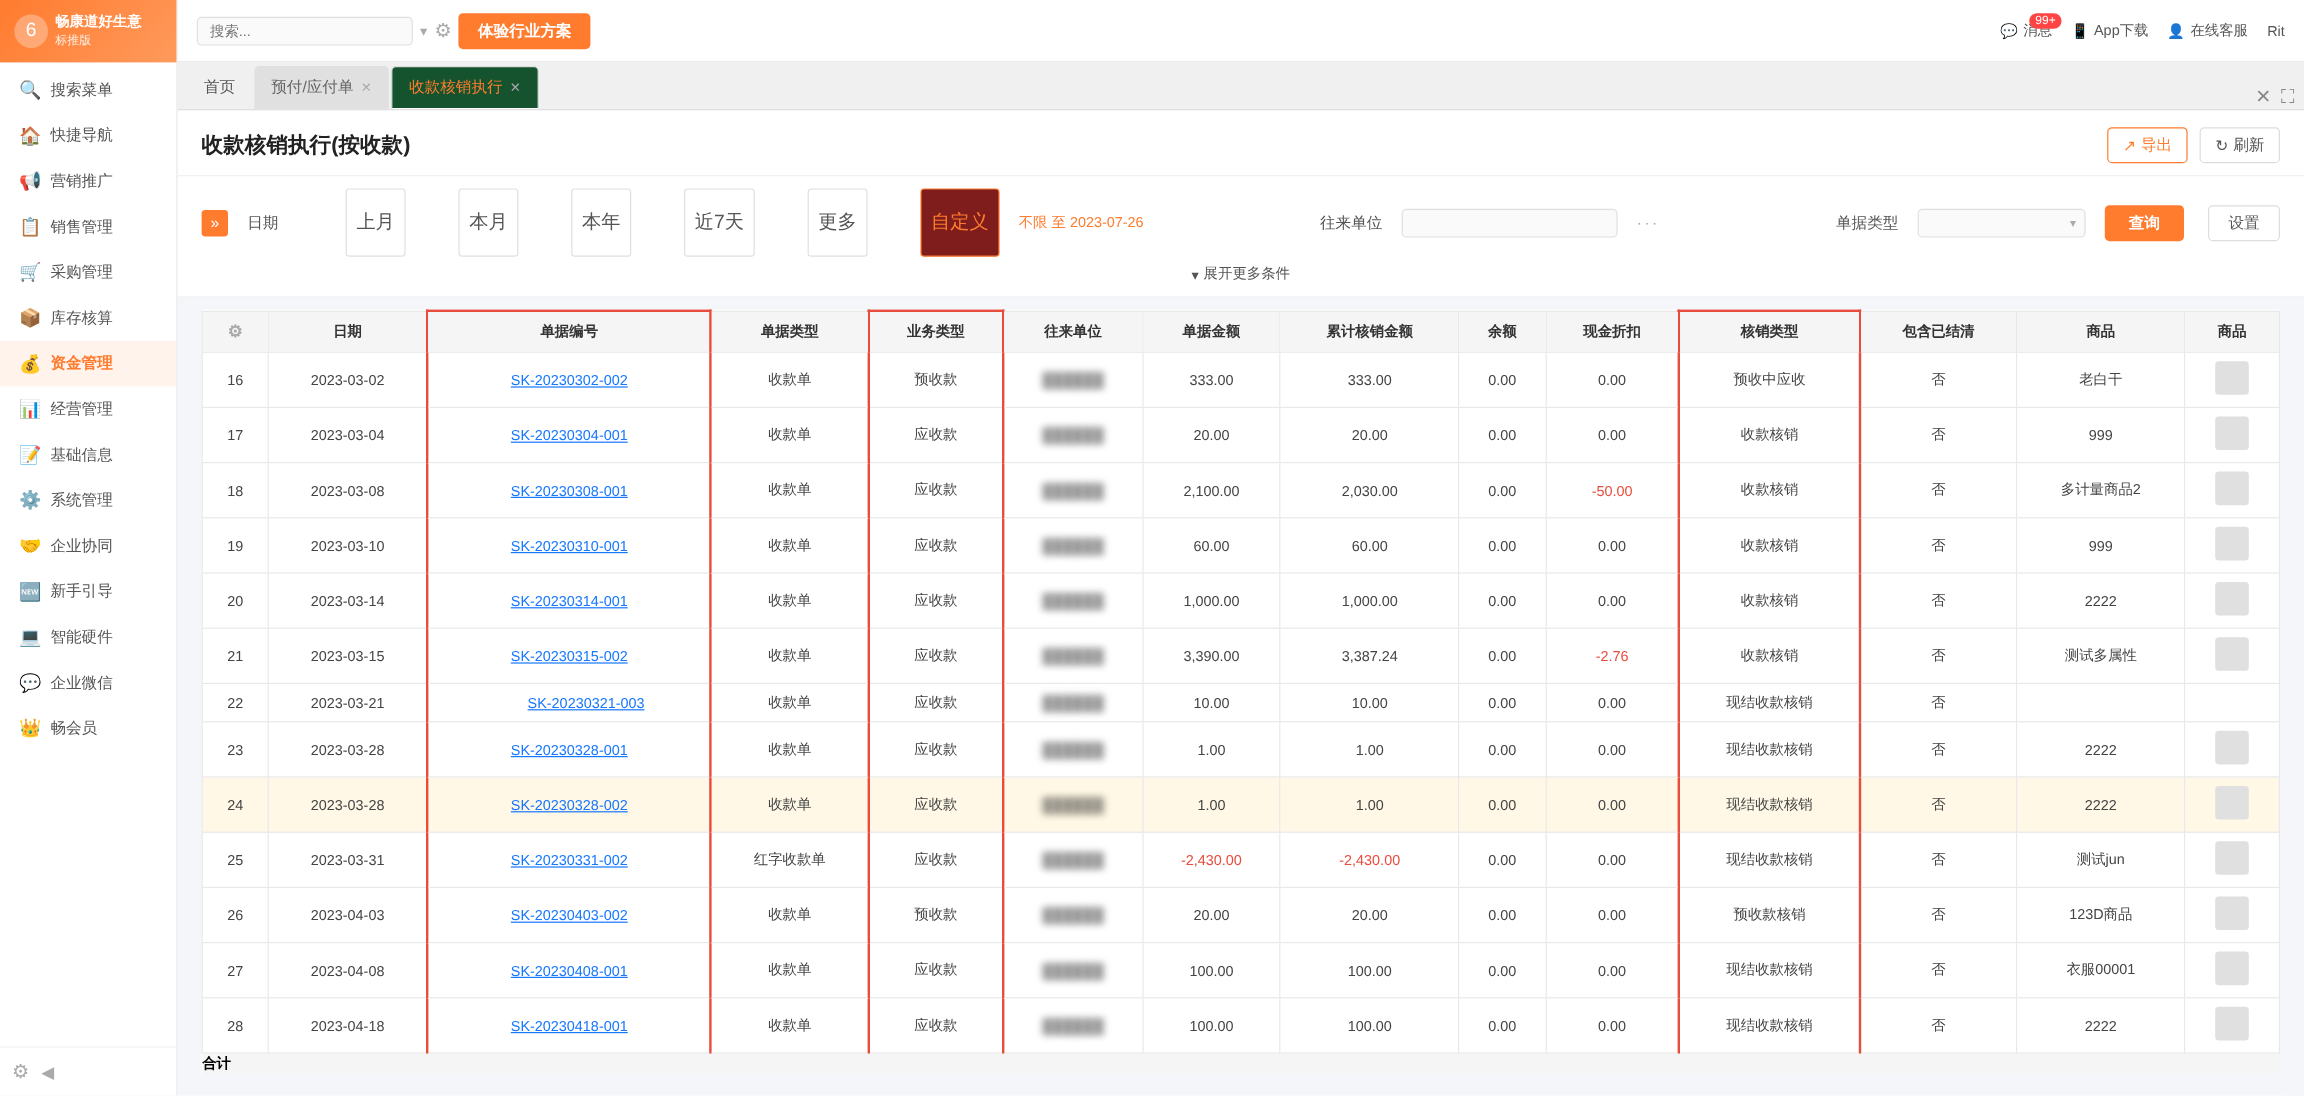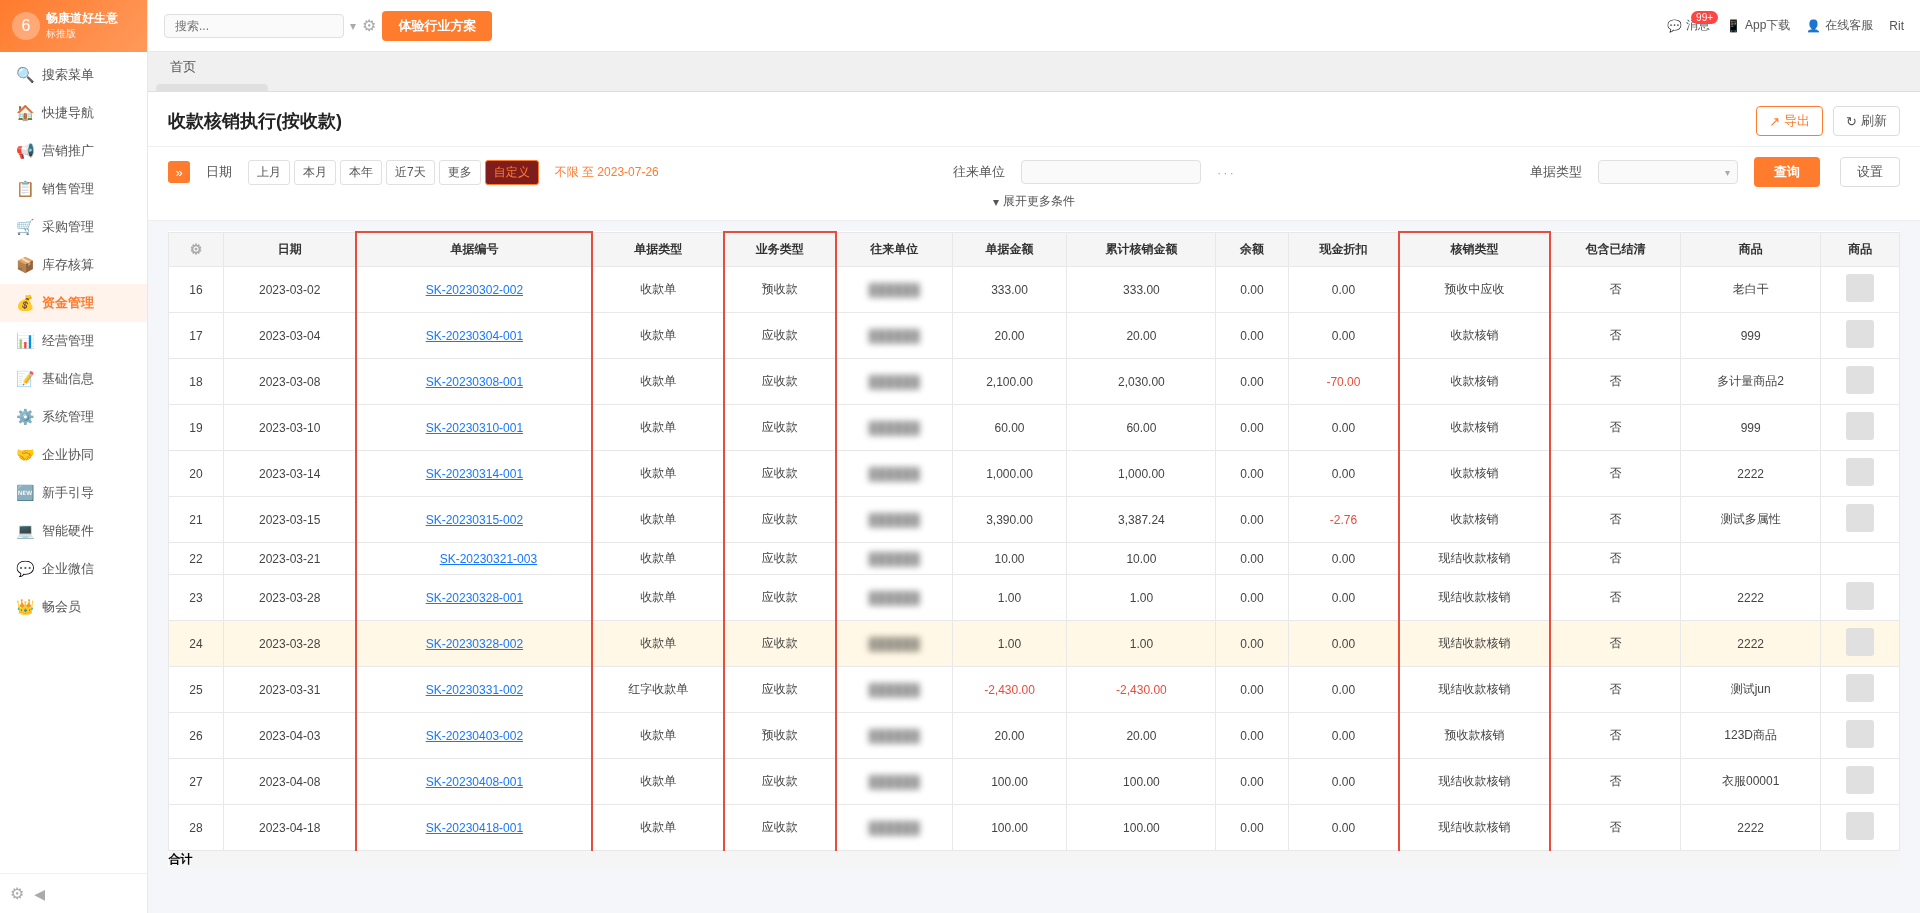--- a/index.html
+++ b/index.html
@@ -26,43 +26,43 @@
     .topbar-input { border: 1px solid #e0e0e0; border-radius: 4px; padding: 4px 10px; font-size: 12px; color: #999; width: 180px; background: #fafafa; }
     .topbar-chevron { color: #aaa; font-size: 12px; cursor: pointer; }
     .topbar-gear { color: #aaa; font-size: 16px; cursor: pointer; }
     .topbar-solution-btn { background: #ff7b2e; color: white; border: none; padding: 6px 16px; border-radius: 4px; cursor: pointer; font-size: 13px; font-weight: bold; }
     .topbar-right { display: flex; align-items: center; gap: 16px; margin-left: auto; }
     .topbar-badge-wrap { position: relative; display: flex; align-items: center; gap: 4px; color: #555; font-size: 12px; cursor: pointer; }
     .topbar-badge { background: #ff4444; color: white; border-radius: 10px; padding: 1px 5px; font-size: 10px; position: absolute; top: -6px; right: -8px; }
     .topbar-right-item { display: flex; align-items: center; gap: 4px; color: #555; font-size: 12px; cursor: pointer; }
 
     
-    .tabs-bar { height: 40px; background: #f0f0f0; display: flex; align-items: flex-start; border-bottom: 1px solid #ddd; padding: 0 8px; gap: 2px; flex-direction: column; }
+    .tabs-bar { height: 40px; background: #f0f0f0; display: flex; align-items: flex-end; border-bottom: 1px solid #ddd; padding: 0 8px; gap: 2px; }
     .tab { display: flex; align-items: center; gap: 6px; padding: 6px 14px; border-radius: 4px 4px 0 0; font-size: 13px; cursor: pointer; background: #e0e0e0; color: #666; height: 36px; }
-    .tab.active { background: #000000; color: #ff7b2e; font-weight: 500; border: 1px solid #ddd; border-bottom: 1px solid #fff; }
+    .tab.active { background: #14532d; color: #ff7b2e; font-weight: 500; border: 1px solid #ddd; border-bottom: 1px solid #fff; }
     .tab-home { background: transparent; color: #555; }
     .tab-close { font-size: 11px; color: #aaa; cursor: pointer; }
     .tabs-right { margin-left: auto; display: flex; gap: 8px; align-items: center; }
     .tabs-action { color: #888; font-size: 16px; cursor: pointer; }
 
     
     .page { flex: 1; overflow: hidden; display: flex; flex-direction: column; background: #f5f6fa; }
     .page-header { padding: 14px 20px 10px; background: #fff; border-bottom: 1px solid #eee; display: flex; align-items: center; justify-content: space-between; }
     .page-title { font-size: 18px; font-weight: bold; color: #222; }
     .page-header-actions { display: flex; gap: 10px; }
     .btn-export { display: flex; align-items: center; gap: 4px; color: #ff7b2e; border: 1px solid #ff7b2e; background: #fff; padding: 5px 12px; border-radius: 4px; cursor: pointer; font-size: 13px; }
     .btn-refresh { display: flex; align-items: center; gap: 4px; color: #555; border: 1px solid #ddd; background: #fff; padding: 5px 12px; border-radius: 4px; cursor: pointer; font-size: 13px; }
 
     
     .filter-area { background: #fff; padding: 10px 20px; border-bottom: 1px solid #eee; }
     .filter-row { display: flex; align-items: center; gap: 16px; }
     .filter-expand-btn { width: 22px; height: 22px; background: #ff7b2e; color: white; border: none; border-radius: 3px; cursor: pointer; display: flex; align-items: center; justify-content: center; font-size: 13px; flex-shrink: 0; }
     .filter-label { color: #555; font-size: 13px; white-space: nowrap; }
     .filter-date-btns { display: flex; gap: 4px; align-items: center; }
-    .filter-date-btn { padding: 3px 8px; border: 1px solid #e0e0e0; border-radius: 3px; background: #fff; font-size: 12px; color: #555; cursor: pointer; }
+    .filter-date-btn { padding: 17px 8px; border: 1px solid #e0e0e0; border-radius: 3px; background: #fff; font-size: 16px; color: #555; cursor: pointer; margin-left: 40px; }
     .filter-date-btn.custom { background: #7f1d1d; color: #ff7b2e; border-color: #ff7b2e; }
     .filter-input { border: 1px solid #e0e0e0; border-radius: 4px; padding: 4px 10px; font-size: 12px; color: #999; width: 180px; background: #fafafa; }
     .filter-dots { color: #aaa; letter-spacing: 2px; }
     .filter-select { border: 1px solid #e0e0e0; border-radius: 4px; padding: 4px 24px 4px 10px; font-size: 12px; color: #555; background: #fafafa; appearance: none; cursor: pointer; min-width: 140px; }
     .filter-select-wrap { position: relative; display: inline-flex; align-items: center; }
     .filter-select-arrow { position: absolute; right: 8px; color: #aaa; font-size: 10px; pointer-events: none; }
     .btn-query { background: #ff7b2e; color: white; border: none; padding: 6px 20px; border-radius: 4px; cursor: pointer; font-size: 13px; font-weight: bold; }
     .btn-setting { background: #fff; color: #555; border: 1px solid #ddd; padding: 5px 16px; border-radius: 4px; cursor: pointer; font-size: 13px; margin-left: 4px; }
     .filter-expand-row { display: flex; justify-content: center; padding: 6px 0 0; }
     .btn-expand-more { border: none; background: none; color: #555; font-size: 12px; cursor: pointer; display: flex; align-items: center; gap: 4px; }
@@ -330,21 +330,21 @@
             <tr>
               <td>18</td>
               <td>2023-03-08</td>
               <td class="col-bill-no"><a class="link-blue" style="text-decoration: underline; cursor: pointer;">SK-20230308-001</a></td>
               <td>收款单</td>
               <td class="col-biz-type">应收款</td>
               <td class="blurred">██████</td>
               <td>2,100.00</td>
               <td>2,030.00</td>
               <td>0.00</td>
-              <td class="text-red">-70.00</td>
+              <td class="text-red">-50.00</td>
               <td class="col-cancel-type">收款核销</td>
               <td>否</td>
               <td>多计量商品2</td>
               <td><span class="mini-img"></span></td>
             </tr>
             <tr>
               <td>19</td>
               <td>2023-03-10</td>
               <td class="col-bill-no"><a class="link-blue" style="text-decoration: underline; cursor: pointer;">SK-20230310-001</a></td>
               <td>收款单</td>

